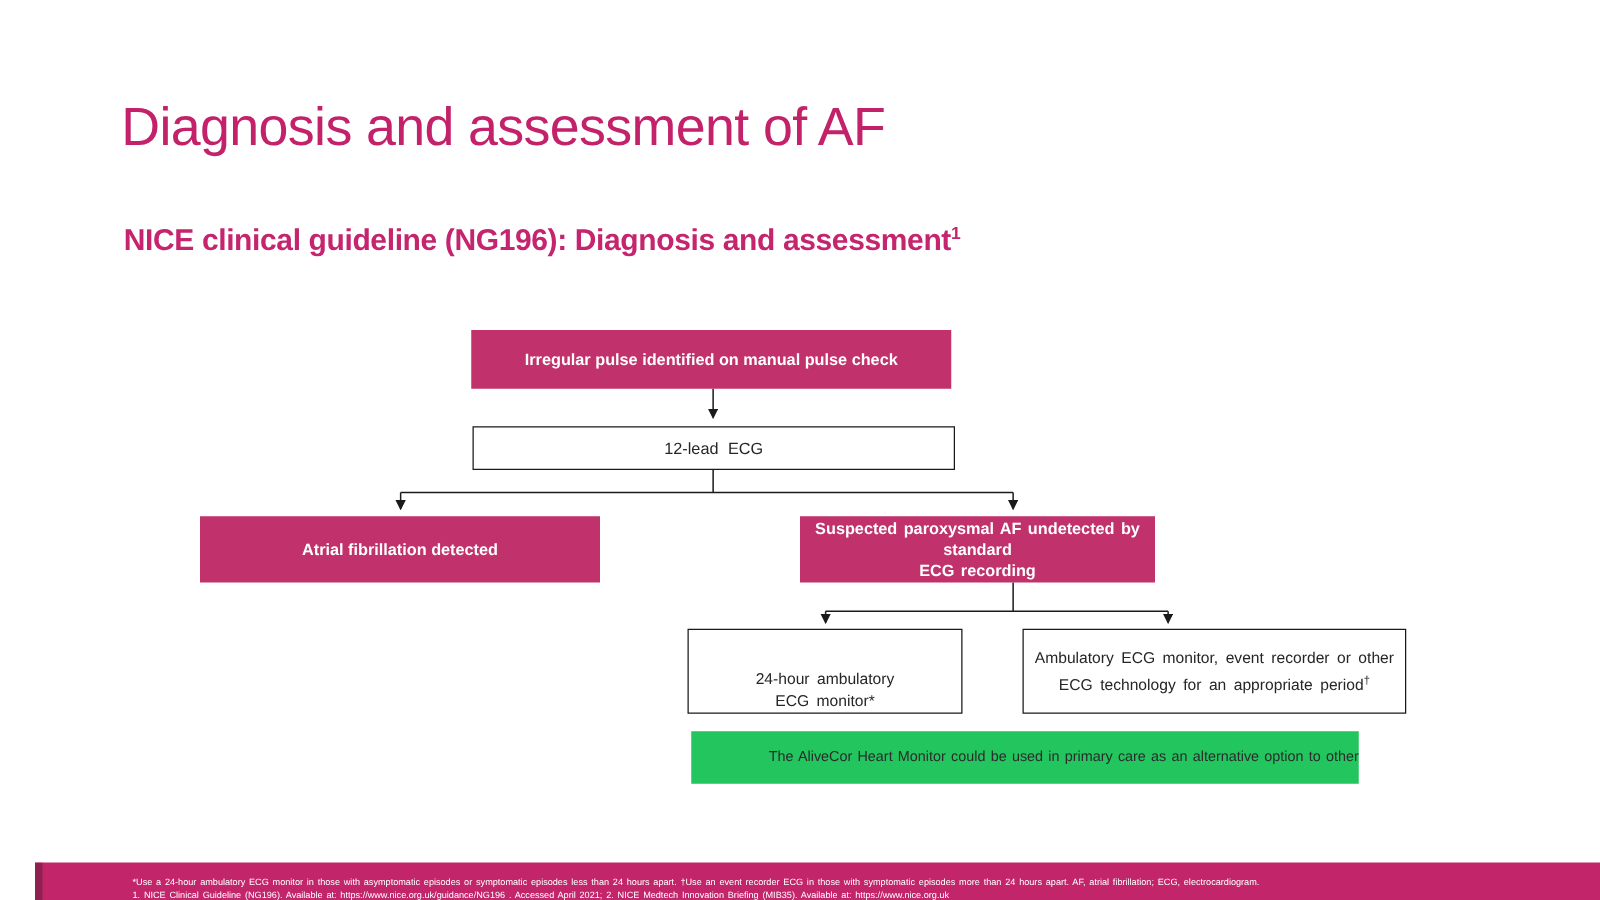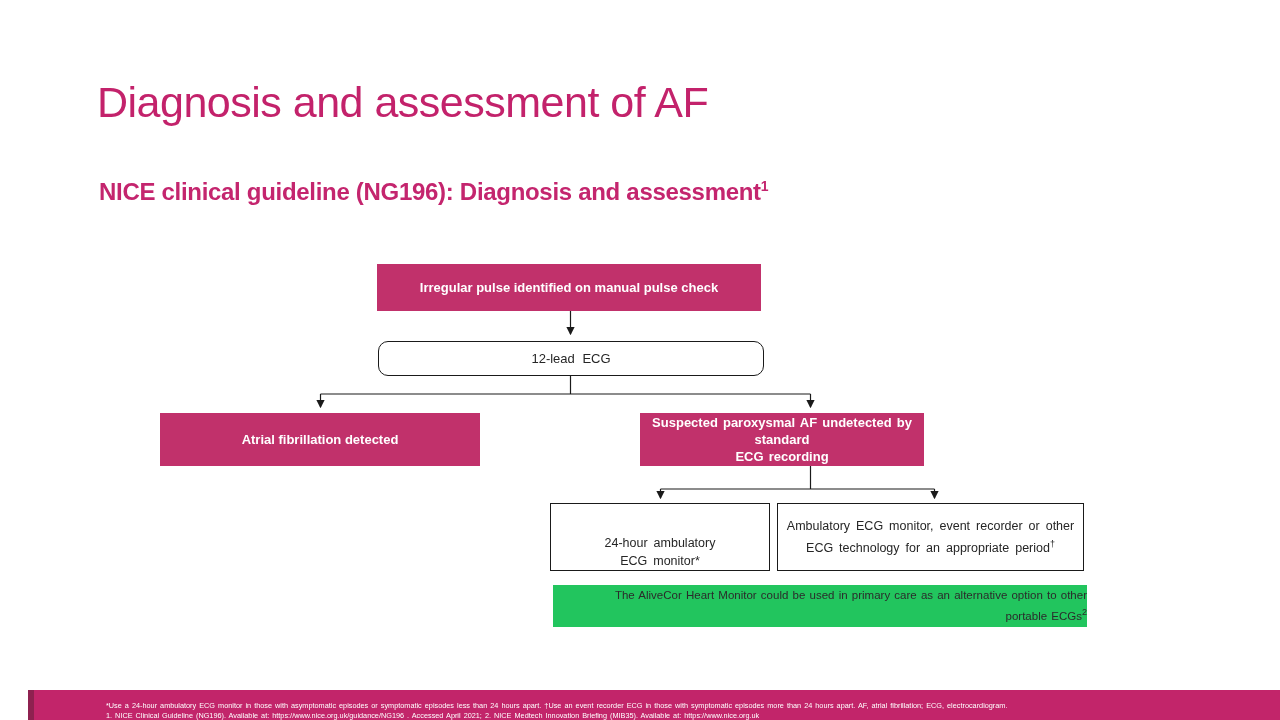--- a/index.html
+++ b/index.html
@@ -22,25 +22,25 @@
   svg.connectors { position:absolute; left:0; top:0; z-index:1; }
 
   .node { position:absolute; z-index:2; display:flex; flex-direction:column;
           justify-content:center; align-items:center; text-align:center; }
   .node .ln { display:block; width:100%; }
   .magenta { background:#C1316B; color:#ffffff; font-weight:700; font-size:13px; line-height:17px; }
   .outline { background:#ffffff; border:1px solid #1a1a1a; color:#262626;
              font-size:12.5px; line-height:18px; word-spacing:2.5px; }
 
   .node-irregular  { left:377px; top:264px; width:384px; height:47px; }
-  .node-ecg12      { left:378px; top:341px; width:386px; height:35px; font-size:13px; word-spacing:4px;border-radius:10px; }
+  .node-ecg12      { left:378px; top:341px; width:386px; height:35px; font-size:13px; word-spacing:4px; }
   .node-afdetected { left:160px; top:413px; width:320px; height:53px; }
   .node-suspected  { left:640px; top:413px; width:284px; height:53px; word-spacing:1.5px; }
   .node-24hr       { left:550px; top:503px; width:220px; height:68px;justify-content:flex-end; }
-  .node-ambulatory { left:777px; top:503px; width:307px; height:68px; }
+  .node-ambulatory { left:818px; top:503px; width:307px; height:68px; }
 
   .note-pink { left:553px; top:585px; width:534px; height:42px;
                background:#22c55e; color:#2b2b2b; font-size:11.5px; line-height:17px;
                word-spacing:1px;text-align:right; }
   .note-pink sup, .outline sup { font-size:9px; }
 
   .footer-bar { position:absolute; left:0; top:690px; width:1280px; height:30px;
                 background:#C2256A; z-index:3; overflow:hidden;margin-left:28px; }
   .footer-accent { position:absolute; left:0; top:0; width:6px; height:30px; background:#8E2150; }
   .footer-text { position:absolute; left:78px; top:11px; width:1160px;
@@ -96,21 +96,20 @@
   <span class="ln">ECG monitor*</span>
 </div>
 
 <div class="node outline node-ambulatory">
   <span class="ln">Ambulatory ECG monitor, event recorder or other</span>
   <span class="ln"><span>ECG technology for an appropriate period</span><sup>†</sup></span>
 </div>
 
 <div class="node note-pink">
   <span class="ln">The AliveCor Heart Monitor could be used in primary care as an alternative option to other</span>
-  <span class="ln"><span>portable ECGs</span><sup>2</sup></span>
 </div>
 
 <div class="footer-bar">
   <div class="footer-accent"></div>
   <div class="footer-text">
     <span class="fline">*Use a 24-hour ambulatory ECG monitor in those with asymptomatic episodes or symptomatic episodes less than 24 hours apart. †Use an event recorder ECG in those with symptomatic episodes more than 24 hours apart. AF, atrial fibrillation; ECG, electrocardiogram.</span>
     <span class="fline">1. NICE Clinical Guideline (NG196). Available at: https://www.nice.org.uk/guidance/NG196 . Accessed April 2021; 2. NICE Medtech Innovation Briefing (MIB35). Available at: https://www.nice.org.uk</span>
   </div>
 </div>
 

